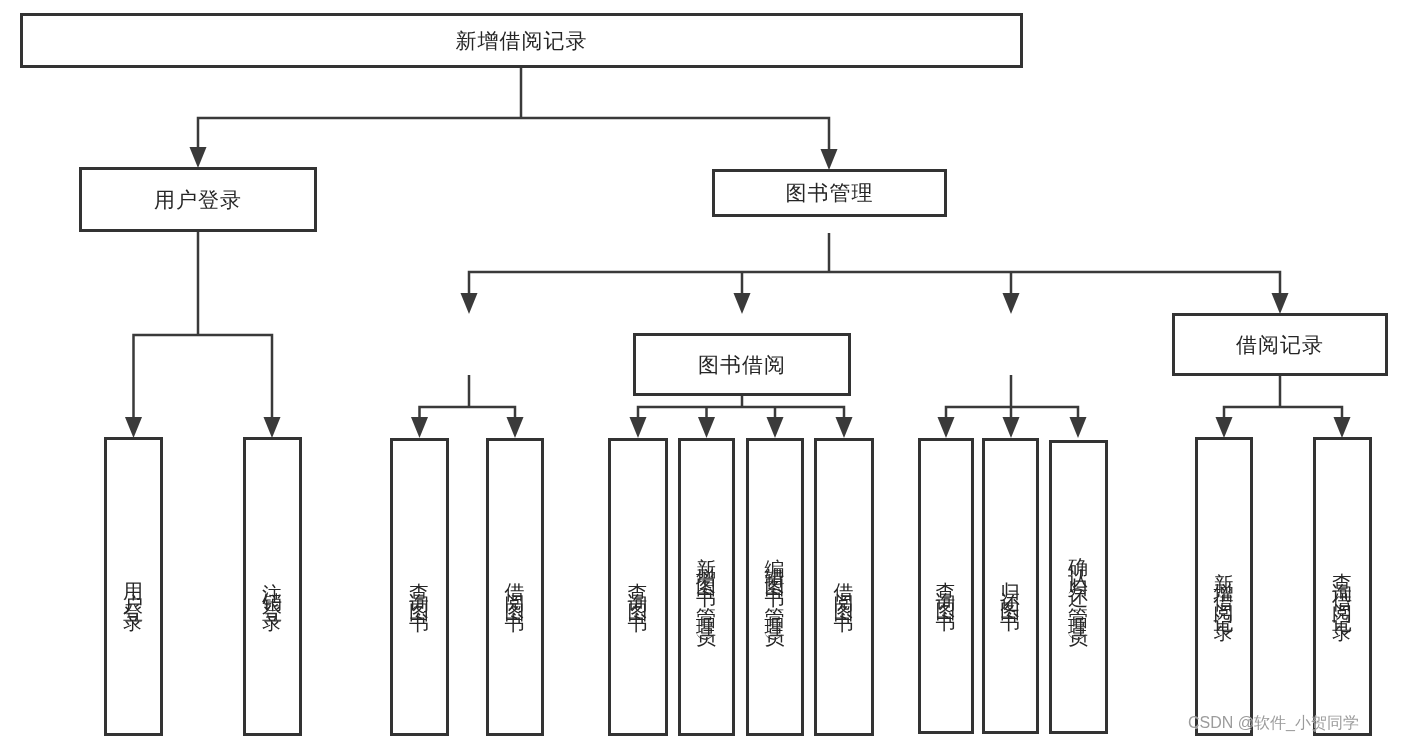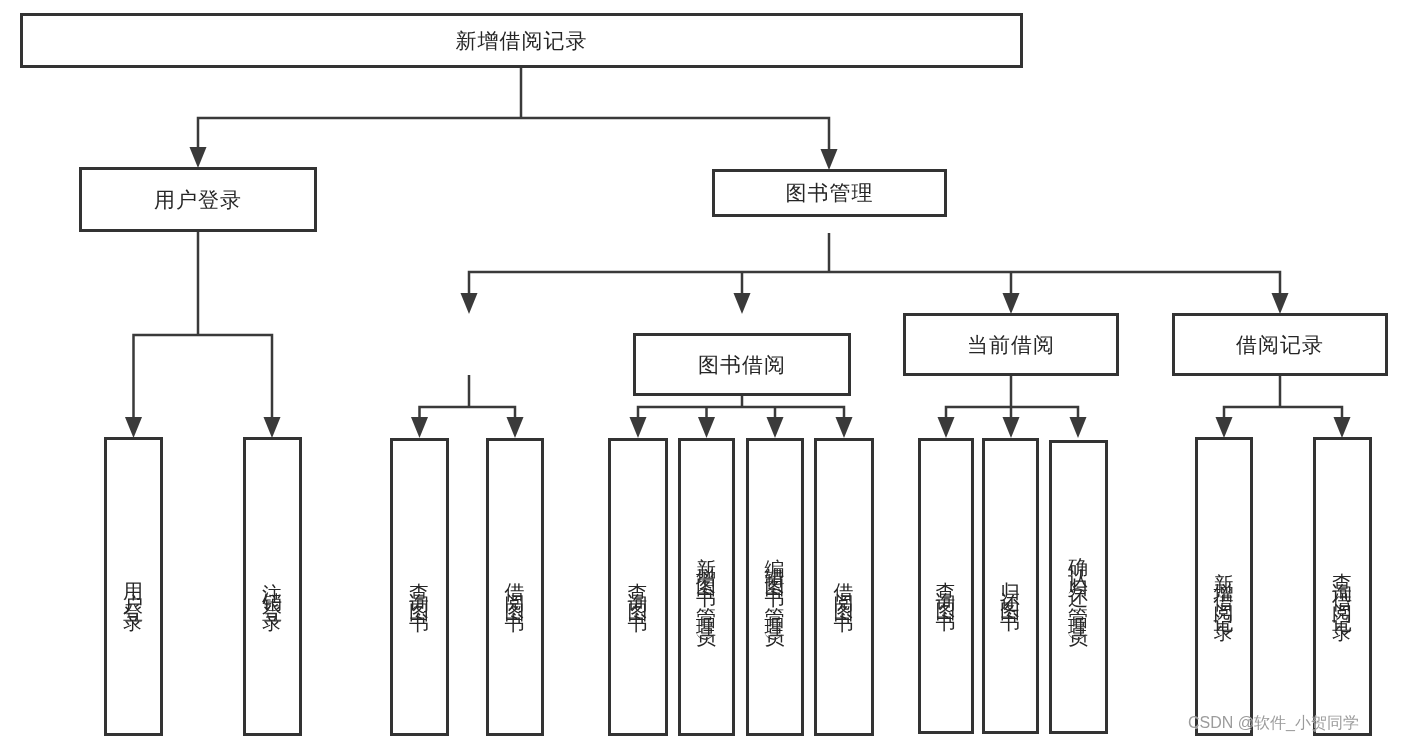--- a/index.html
+++ b/index.html
@@ -83,23 +83,20 @@
   <div class="box hnode" style="left:79px;top:167px;width:238px;height:65px;">
     <span>用户登录</span>
   </div>
   <div class="box hnode" style="left:712px;top:169px;width:235px;height:48px;">
     <span>图书管理</span>
   </div>
 
   <div class="box hnode" style="left:633px;top:313px;width:218px;height:63px;margin-top:20px;">
     <span>图书借阅</span>
   </div>
-  <div class="box hnode" style="left:903px;top:313px;width:216px;height:63px;">
-    <span>当前借阅</span>
-  </div>
   <div class="box hnode" style="left:1172px;top:313px;width:216px;height:63px;">
     <span>借阅记录</span>
   </div>
 
   <div class="box leaf" style="left:104px;top:437px;width:59px;height:299px;">
     <span>用户登录</span>
   </div>
   <div class="box leaf" style="left:243px;top:437px;width:59px;height:299px;">
     <span>注销登录</span>
   </div>

